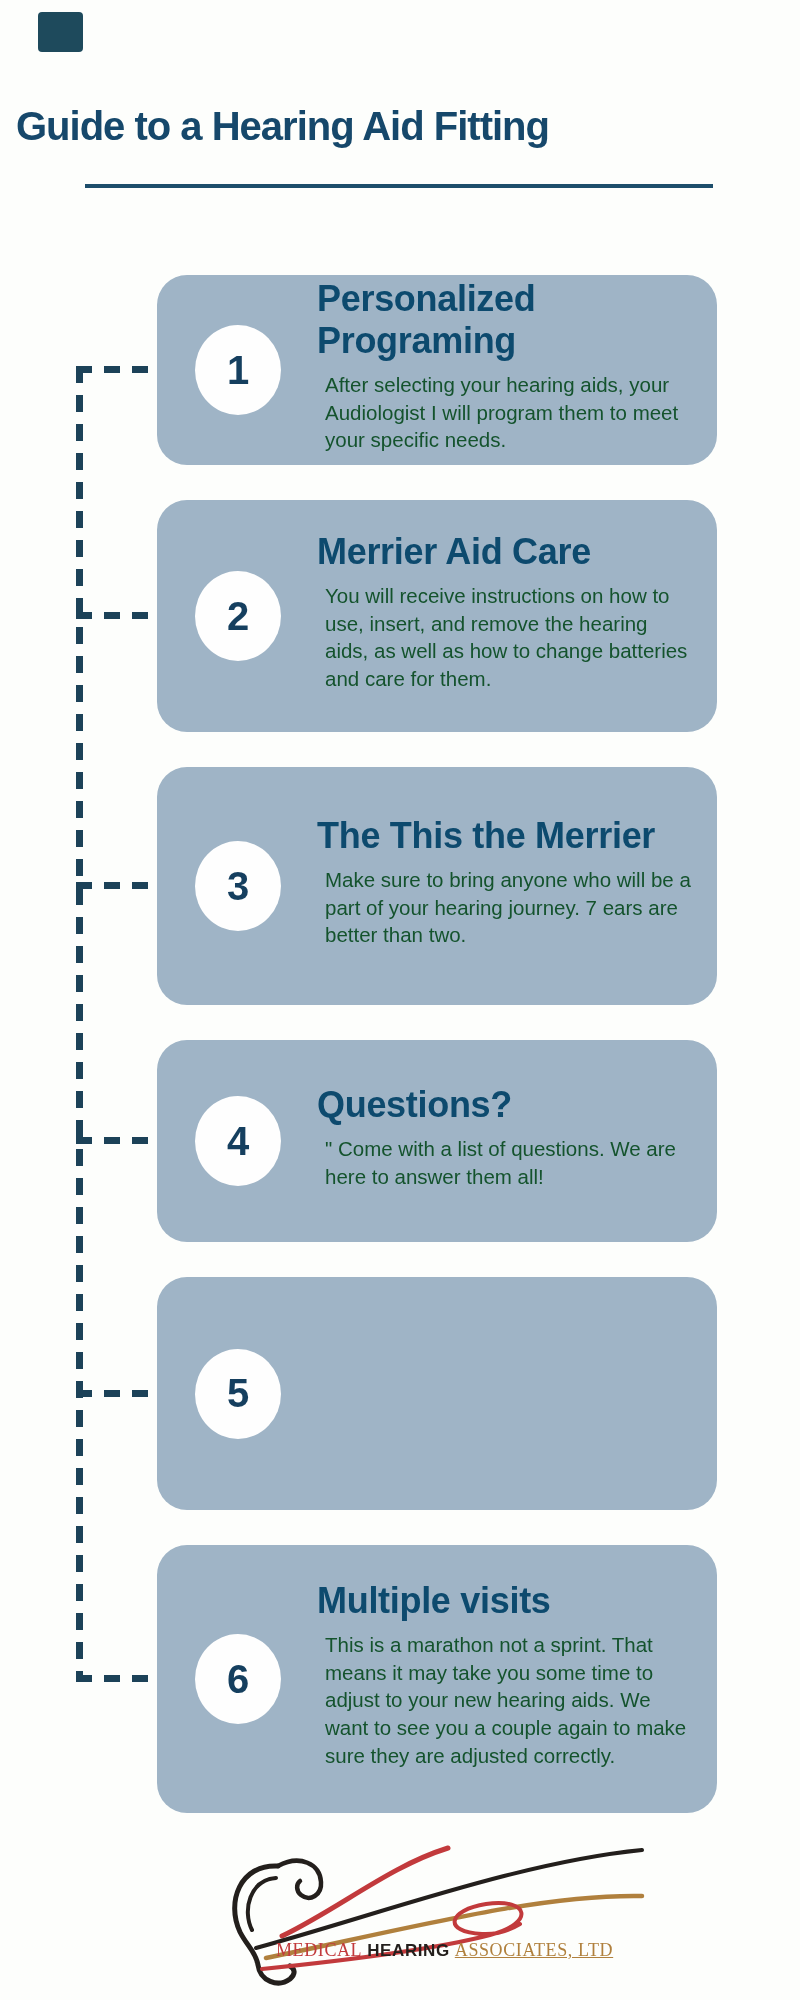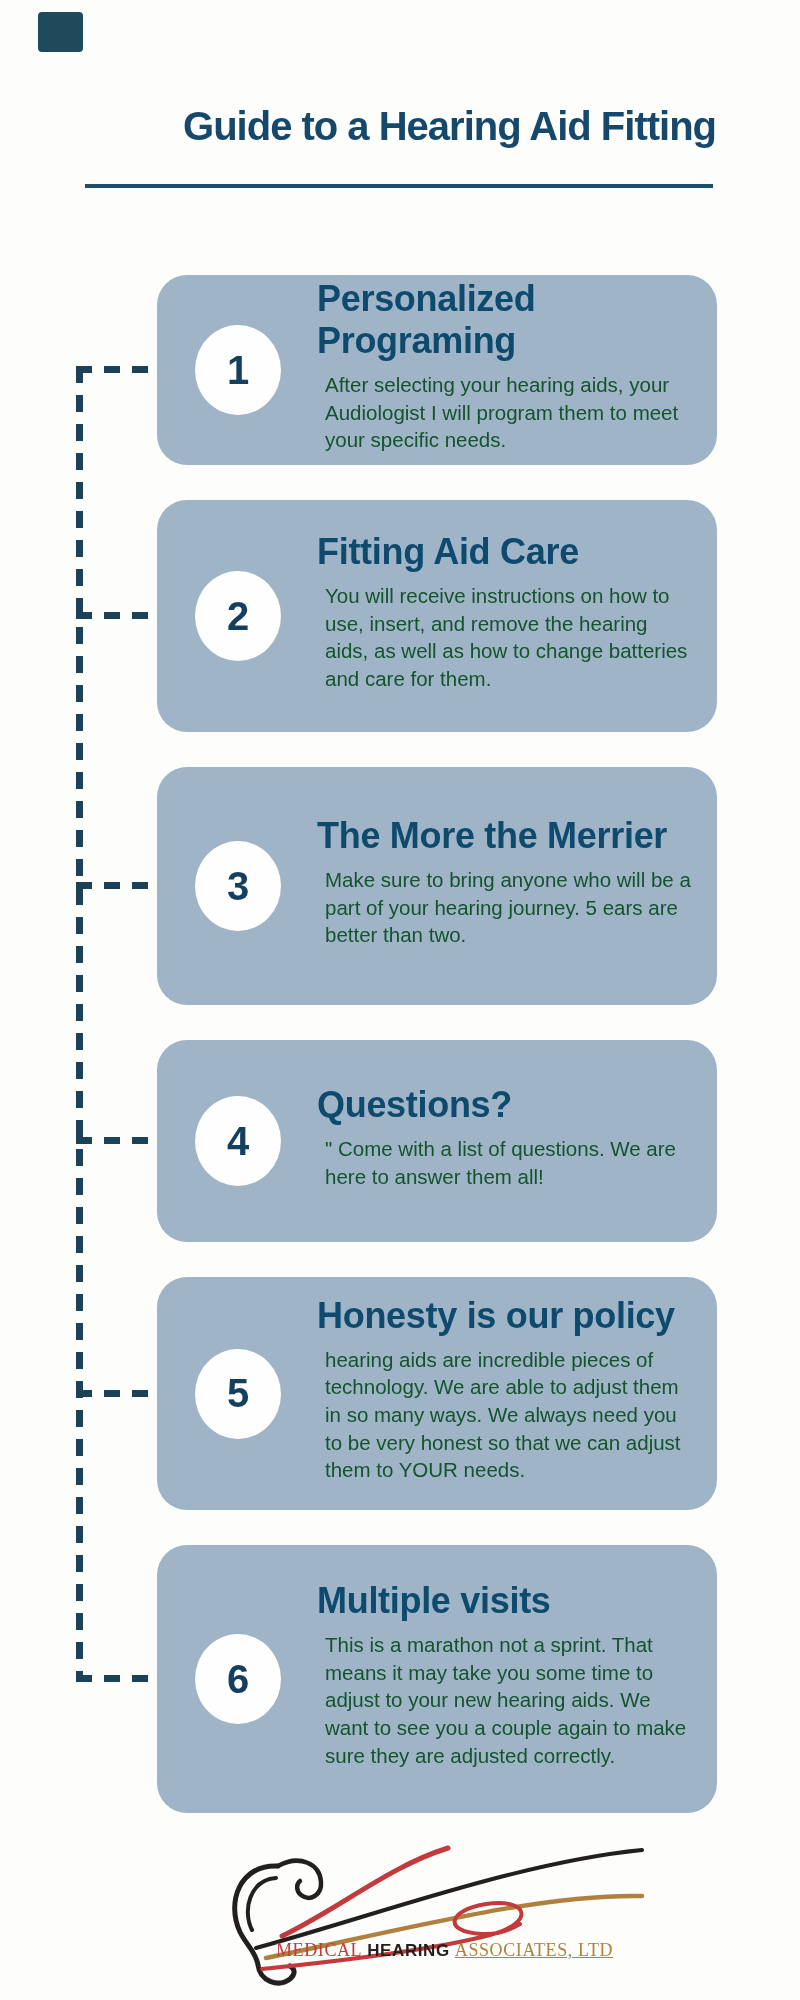--- a/index.html
+++ b/index.html
@@ -8,23 +8,24 @@
     background:#fdfefc;
     font-family:"Liberation Sans", sans-serif;
     overflow:hidden;
   }
   .corner-square{
     position:absolute;left:38px;top:12px;width:45px;height:40px;
     background:#1e4a5c;border-radius:4px;
   }
   .page-title{
     position:absolute;left:0;top:104px;width:716px;
-    text-align:right;margin:0;
+    text-align:left;margin:0;
     font-size:40px;font-weight:bold;letter-spacing:-1px;
     color:#16486b;
+    padding-left:16px;
   }
   .title-underline{
     position:absolute;left:85px;top:184px;width:628px;height:4px;
     background:#1d4e6b;
   }
   
   .conn-v{
     position:absolute;left:76px;top:366px;width:7px;height:1316px;
     background:repeating-linear-gradient(to bottom,#1c4258 0 17px,rgba(0,0,0,0) 17px 29px);
   }
@@ -103,52 +104,48 @@
     <h2>Personalized Programing</h2>
     <p>After selecting your hearing aids, your Audiologist I will program them to meet your specific needs.</p>
   </div>
 </section>
 
 <section class="card c2">
   <div class="badge">
     <span>2</span>
   </div>
   <div class="card-content">
-    <h2>Fitting Aid Care</h2>
+    <h2>Merrier Aid Care</h2>
     <p>You will receive instructions on how to use, insert, and remove the hearing aids, as well as how to change batteries and care for them.</p>
   </div>
 </section>
 
 <section class="card c3">
   <div class="badge">
     <span>3</span>
   </div>
   <div class="card-content">
-    <h2>The More the Merrier</h2>
-    <p>Make sure to bring anyone who will be a part of your hearing journey. 5 ears are better than two.</p>
+    <h2>The This the Merrier</h2>
+    <p>Make sure to bring anyone who will be a part of your hearing journey. 7 ears are better than two.</p>
   </div>
 </section>
 
 <section class="card c4">
   <div class="badge">
     <span>4</span>
   </div>
   <div class="card-content">
     <h2>Questions?</h2>
     <p>" Come with a list of questions. We are here to answer them all!</p>
   </div>
 </section>
 
 <section class="card c5">
   <div class="badge">
     <span>5</span>
-  </div>
-  <div class="card-content">
-    <h2>Honesty is our policy</h2>
-    <p>hearing aids are incredible pieces of technology. We are able to adjust them in so many ways. We always need you to be very honest so that we can adjust them to YOUR needs.</p>
   </div>
 </section>
 
 <section class="card c6">
   <div class="badge">
     <span>6</span>
   </div>
   <div class="card-content">
     <h2>Multiple visits</h2>
     <p>This is a marathon not a sprint. That means it may take you some time to adjust to your new hearing aids. We want to see you a couple again to make sure they are adjusted correctly.</p>

